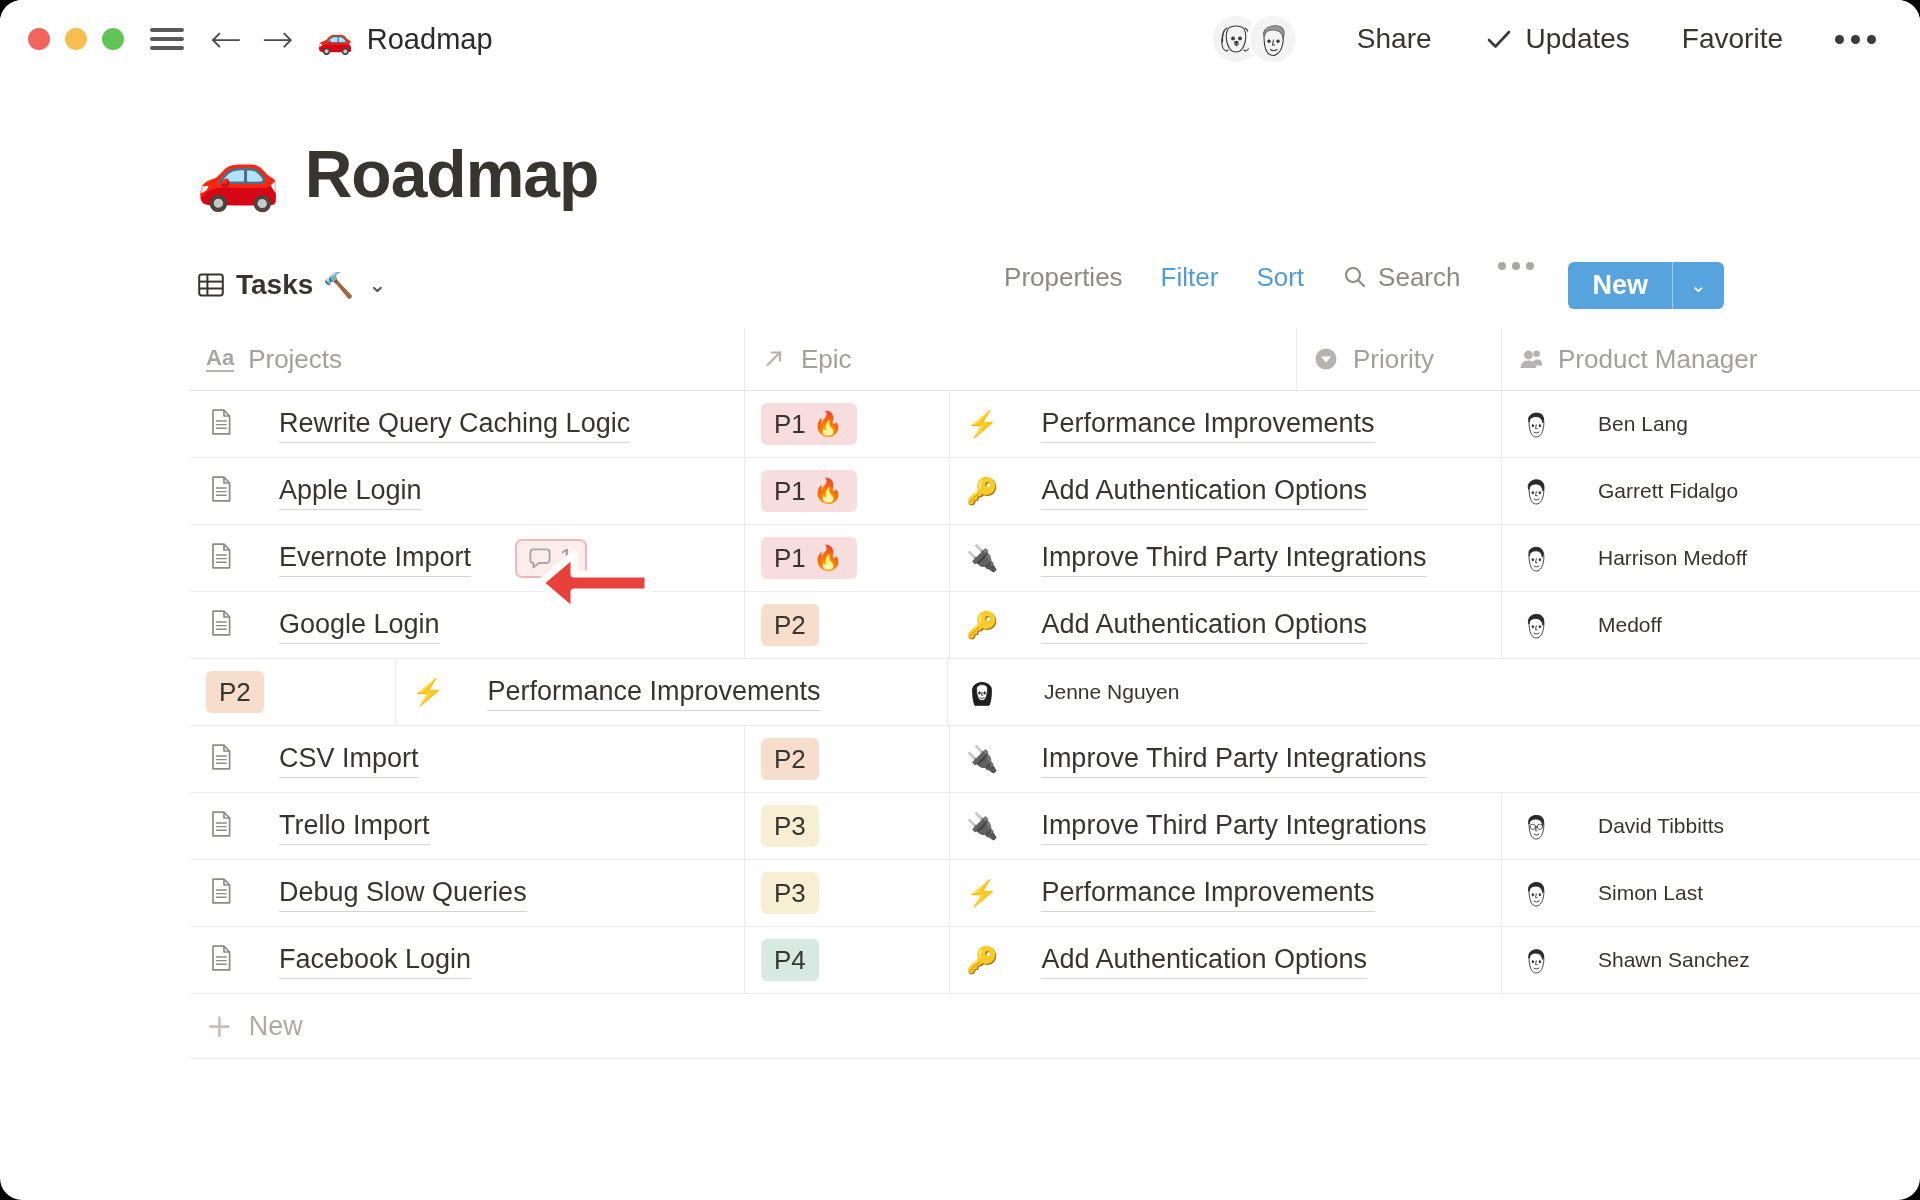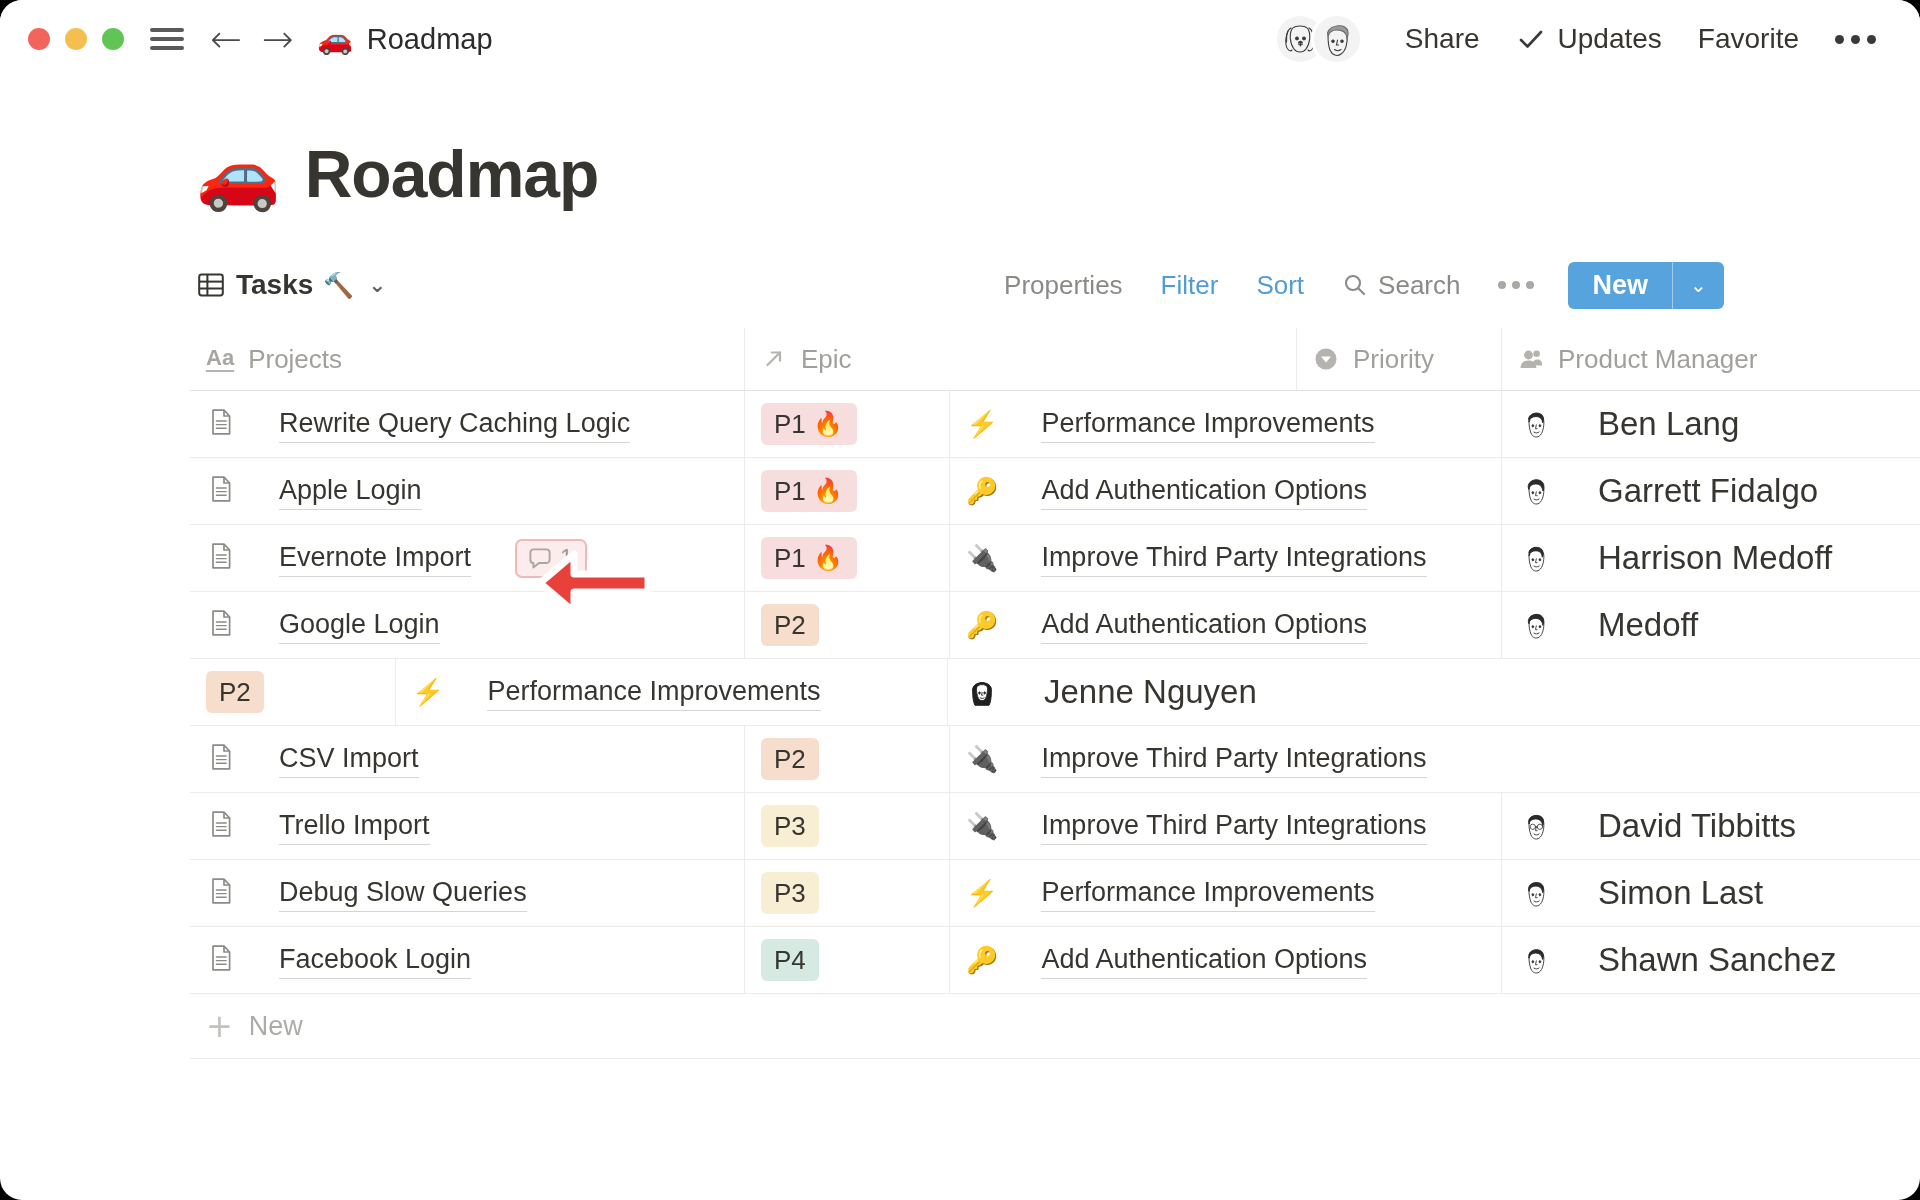--- a/index.html
+++ b/index.html
@@ -75,21 +75,21 @@
     gap: 13px;
     font-size: 29px;
     color: #2b2b2b;
   }
   #breadcrumb .emoji { font-size: 29px; line-height: 1; }
 
   #titlebar-right {
     margin-left: auto;
     display: flex;
     align-items: center;
-    gap: 0;
+    gap: 16px;
   }
 
   #avatar-group {
     display: flex;
     align-items: center;
     margin-right: 42px;
   }
   .avatar-lg {
     width: 52px; height: 52px;
     border-radius: 50%;
@@ -163,21 +163,21 @@
   .chev-down {
     font-size: 21px;
     color: #5f5f5f;
     font-family: "DejaVu Sans", sans-serif;
     margin-left: 4px;
   }
 
   #toolbar-right {
     margin-left: auto;
     display: flex;
-    align-items: center;
+    align-items: flex-start;
   }
   .tool-item {
     font-size: 26px;
     color: #8b8a87;
     margin-right: 38px;
     white-space: nowrap;
     cursor: default;
     display: flex;
     align-items: center;
     gap: 10px;
@@ -301,21 +301,21 @@
     padding: 5px 13px;
     font-size: 26px;
     color: #37352f;
     line-height: 1.25;
   }
   .pill .pemoji { font-size: 24px; }
 
   .epic-emoji { font-size: 26px; margin-right: 15px; flex: 0 0 auto; }
 
   .pm-name {
-    font-size: 33px;
+    font-size: 21px;
     color: #37352f;
   }
   .avatar-sm {
     width: 36px; height: 36px;
     border-radius: 50%;
     overflow: hidden;
     margin-right: 16px;
     flex: 0 0 auto;
     display: flex; align-items: center; justify-content: center;
   }

